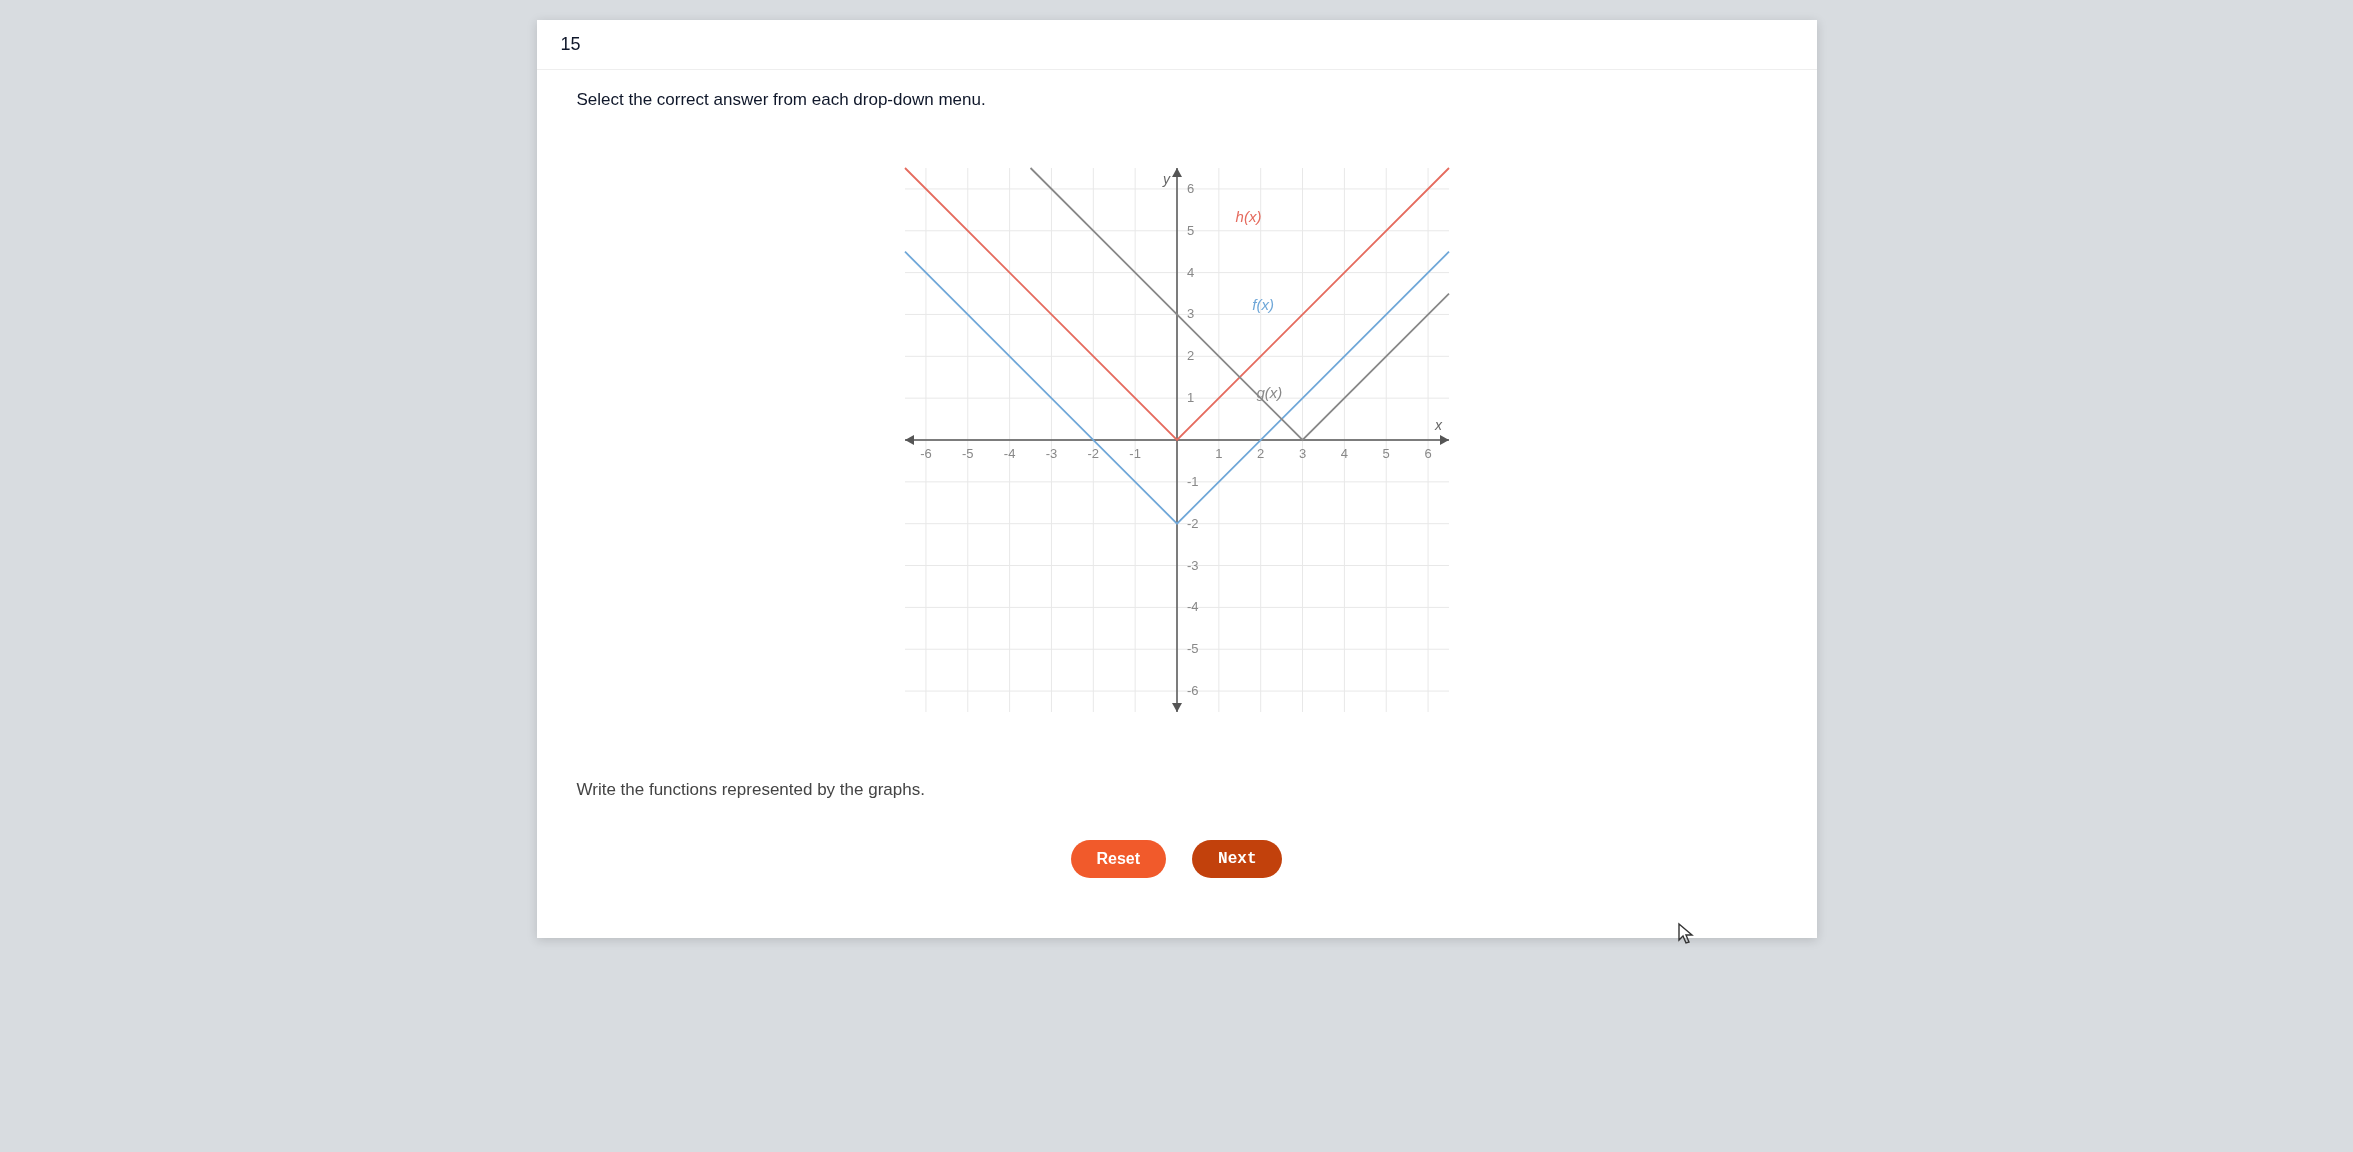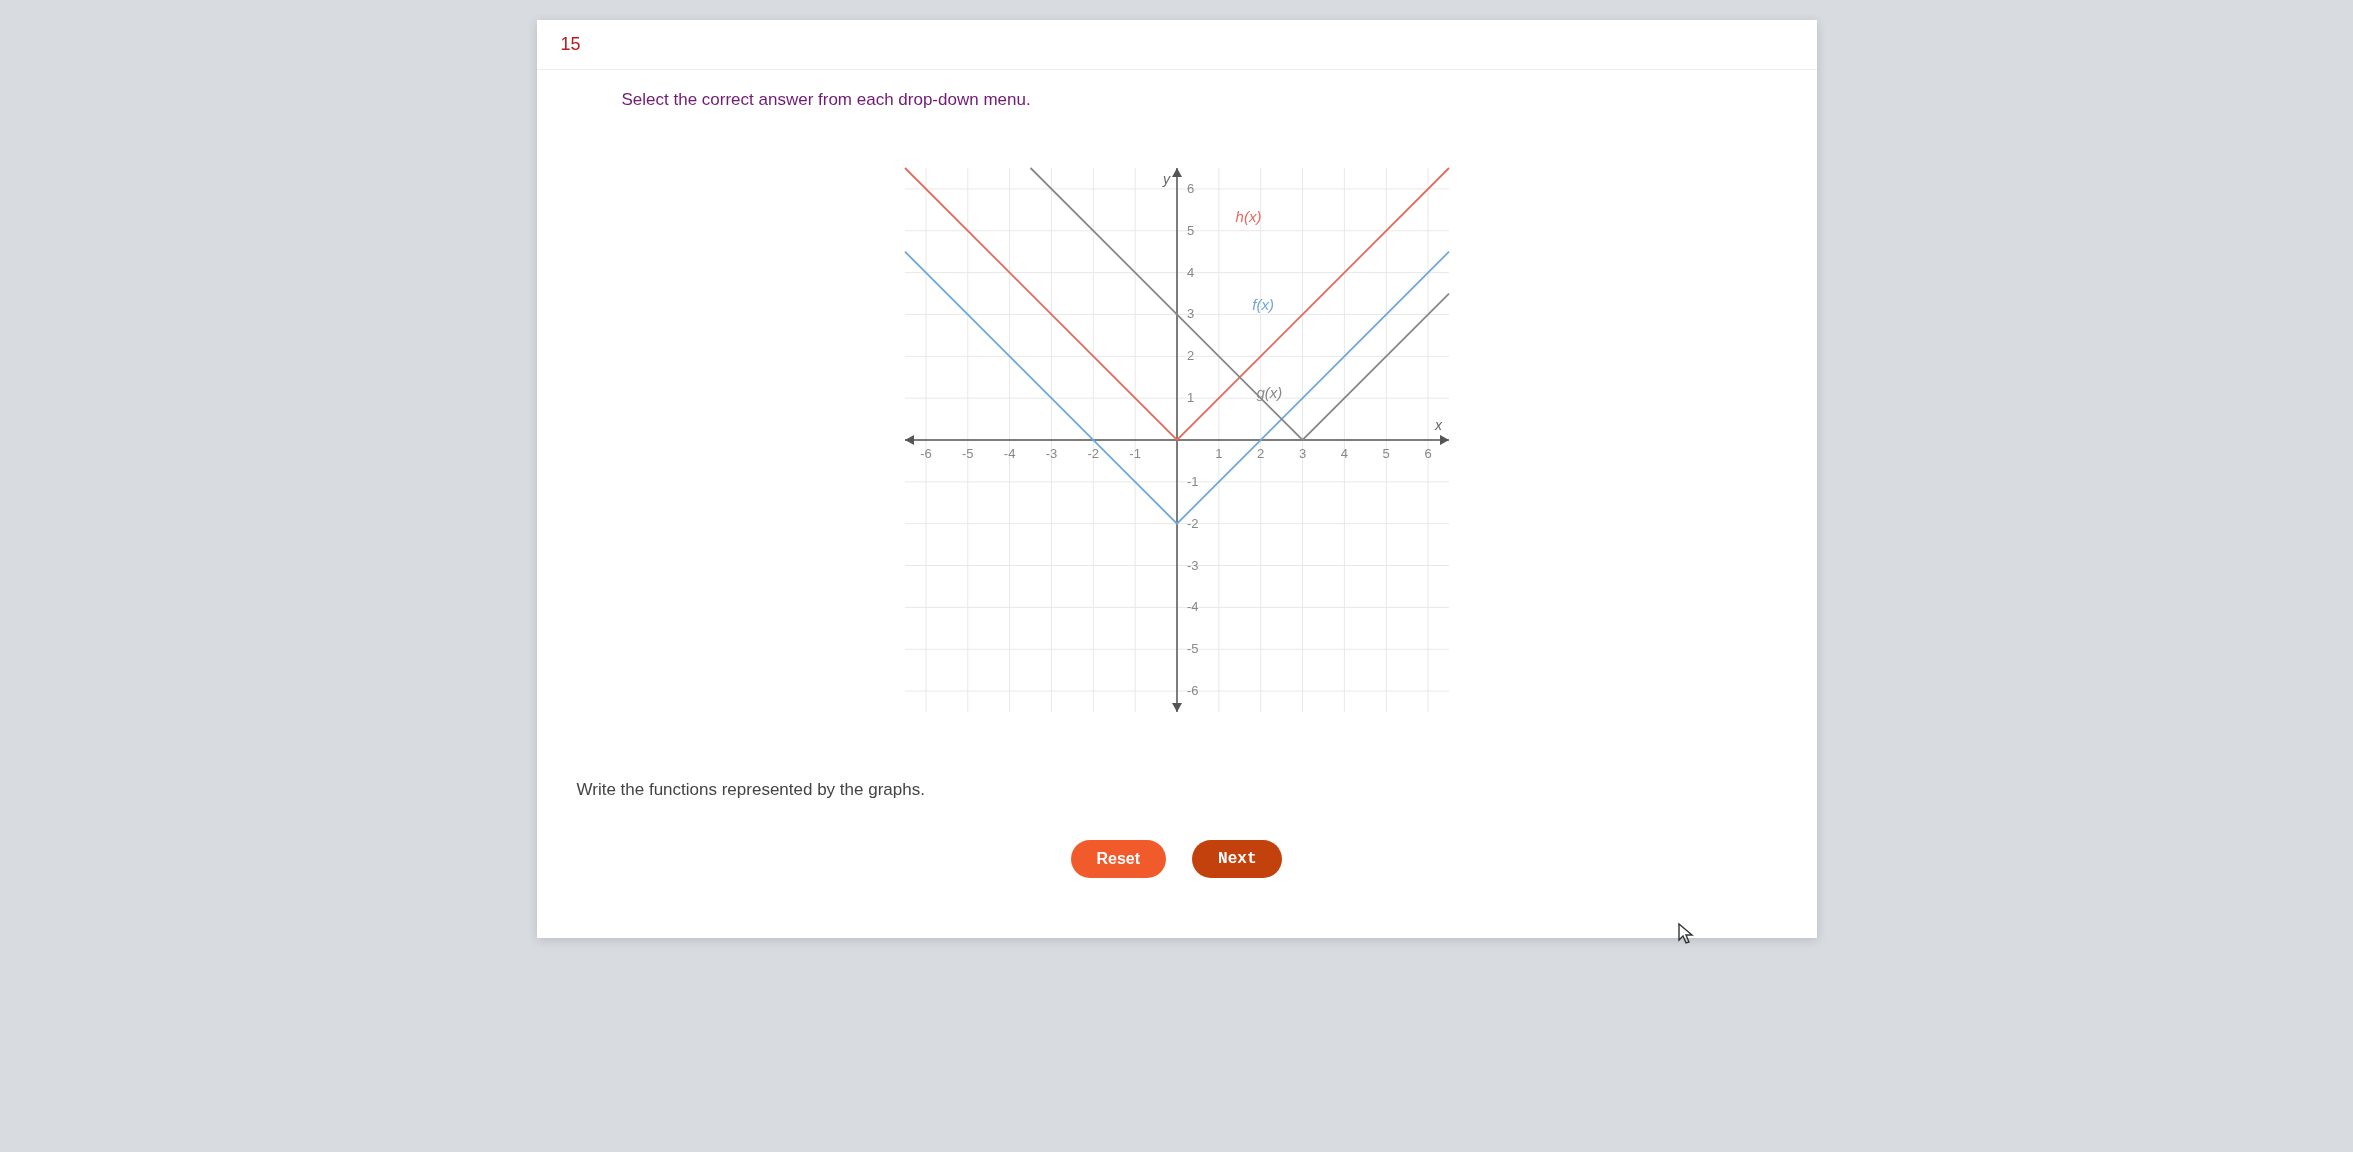--- a/index.html
+++ b/index.html
@@ -13,25 +13,25 @@
 }
 .sheet {
   background: #fff;
   width: 1280px;
   box-shadow: 0 2px 10px rgba(0,0,0,0.15);
   padding: 0 0 40px 0;
 }
 .qnum {
   padding: 14px 24px;
   font-size: 18px;
-  color: #b91c1c;
+  color: #0f172a;
   border-bottom: 1px solid #eee;
 }
 .content { padding: 20px 40px; }
-.instruction { color: #701a75; font-size: 17px; margin-bottom: 20px; margin-left: 45px; }
+.instruction { color: #0f172a; font-size: 17px; margin-bottom: 20px; }
 .chart-wrap { display: flex; justify-content: center; margin: 10px 0 30px 0; }
 .chart { background: #fff; }
 .prompt { color: #444; font-size: 17px; margin: 20px 0 20px 0; }
 .answers { font-size: 16px; color: #444; }
 .answer-row { display: flex; align-items: center; gap: 8px; margin-bottom: 6px; font-style: italic; }
 .answer-row span.fn { font-style: italic; }
 .dd {
   width: 80px; height: 24px;
   border: 1px solid #999;
   background: #fff;

